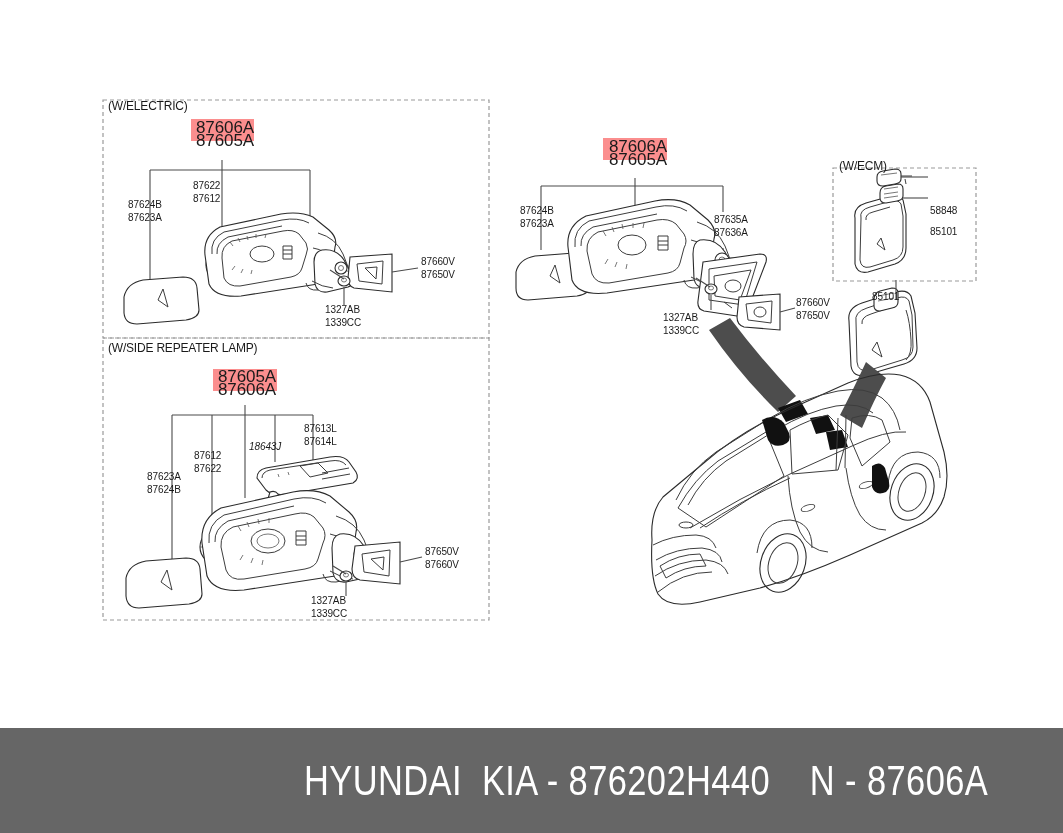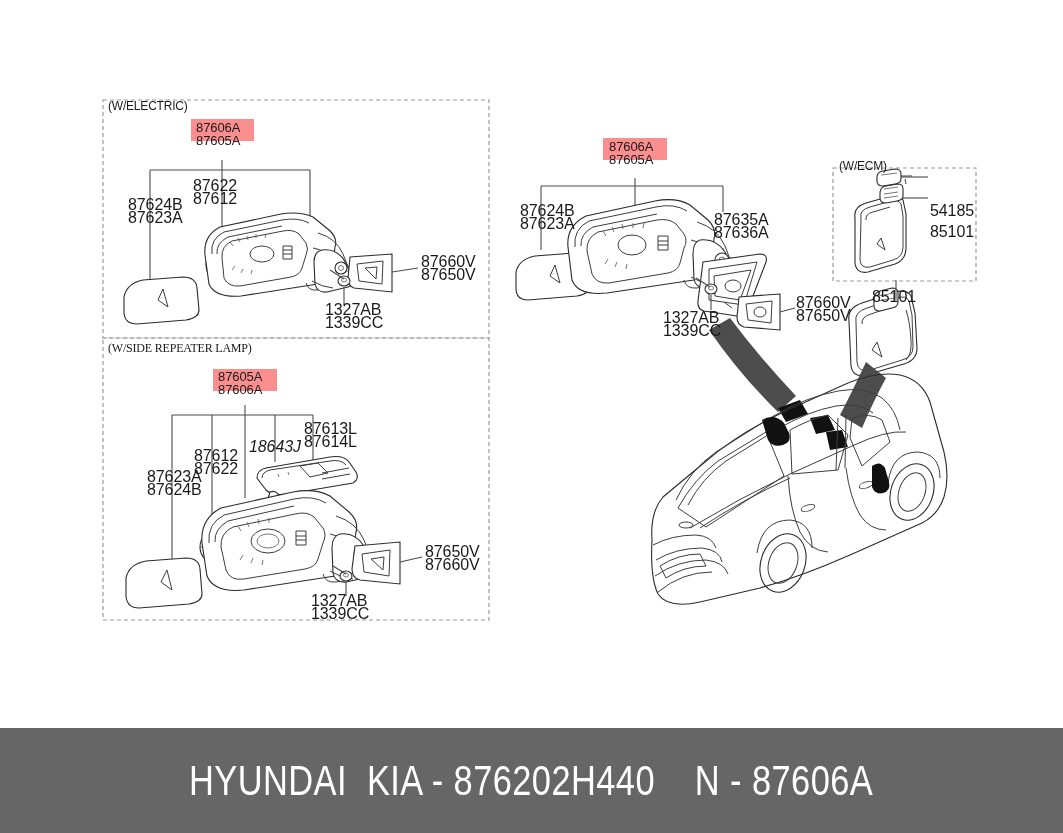--- a/index.html
+++ b/index.html
@@ -9,57 +9,57 @@
     font-family:"Liberation Sans",sans-serif;
     overflow:hidden;
     position:relative;
   }
   .canvas{position:absolute;left:0;top:0;width:1063px;height:833px;}
   .diagram-area{position:absolute;left:0;top:0;width:1063px;height:715px;background:#fff;}
   svg.art{position:absolute;left:0;top:0;width:1063px;height:715px;}
   .lbl{
     position:absolute;
     font-family:"Liberation Sans",sans-serif;
-    font-size:16px;
+    font-size:10px;
     line-height:12.6px;
     color:#1a1a1a;
     white-space:pre;
     letter-spacing:-0.1px;
   }
   .panel-title{
     position:absolute;
     font-family:"Liberation Sans",sans-serif;
     font-size:12px;
     color:#1a1a1a;
     white-space:pre;
     letter-spacing:-0.2px;
   }
   .hl{
     position:absolute;
     background:#fb8e8e;
   }
   .hl-text{
     position:absolute;
     font-family:"Liberation Sans",sans-serif;
-    font-size:13px;
+    font-size:17px;
     line-height:12.6px;
     color:#1a1a1a;
     white-space:pre;
     letter-spacing:-0.1px;
   }
   .footer{
     position:absolute;
     left:0;top:728px;
     width:1063px;height:105px;
     background:#666666;
   }
   .footer-inner{
     position:absolute;
     left:0;top:0;width:1063px;height:105px;
-    display:flex;align-items:center;justify-content:center;
+    display:flex;align-items:center;justify-content:flex-end;
   }
   .footer-text{
     font-family:"Liberation Sans Narrow","Liberation Sans",sans-serif;
     font-size:42px;
     color:#ffffff;
     letter-spacing:0.5px;
     white-space:pre;
     transform:scaleX(0.82);
     transform-origin:center;
   }
@@ -417,21 +417,21 @@
     <div class="hl-text" style="left:196px;top:122px;"><span>87606A</span><br><span>87605A</span></div>
 
     <div class="lbl" style="left:193px;top:180px;"><span>87622</span><br><span>87612</span></div>
 
     <div class="lbl" style="left:128px;top:199px;"><span>87624B</span><br><span>87623A</span></div>
 
     <div class="lbl" style="left:421px;top:256px;"><span>87660V</span><br><span>87650V</span></div>
 
     <div class="lbl" style="left:325px;top:304px;"><span>1327AB</span><br><span>1339CC</span></div>
 
-    <div class="panel-title" style="left:108px;top:341px;font-family:Liberation Serif, serif;">(W/SIDE REPEATER LAMP)</div>
+    <div class="panel-title" style="left:108px;top:341px;">(W/SIDE REPEATER LAMP)</div>
 
     <div class="hl" style="left:213px;top:369px;width:64px;height:22px;"></div>
     <div class="hl-text" style="left:218px;top:371px;"><span>87605A</span><br><span>87606A</span></div>
 
     <div class="lbl" style="left:304px;top:423px;"><span>87613L</span><br><span>87614L</span></div>
 
     <div class="lbl" style="left:249px;top:441px;font-style:italic;"><span>18643J</span></div>
 
     <div class="lbl" style="left:194px;top:450px;"><span>87612</span><br><span>87622</span></div>
 
@@ -447,21 +447,21 @@
     <div class="lbl" style="left:520px;top:205px;"><span>87624B</span><br><span>87623A</span></div>
 
     <div class="lbl" style="left:702px;top:214px;margin-left:12px;"><span>87635A</span><br><span>87636A</span></div>
 
     <div class="lbl" style="left:796px;top:297px;"><span>87660V</span><br><span>87650V</span></div>
 
     <div class="lbl" style="left:663px;top:312px;"><span>1327AB</span><br><span>1339CC</span></div>
 
     <div class="panel-title" style="left:839px;top:159px;">(W/ECM)</div>
 
-    <div class="lbl" style="left:930px;top:205px;"><span>54185</span></div>
+    <div class="lbl" style="left:930px;top:205px;"><span>58848</span></div>
 
     <div class="lbl" style="left:930px;top:226px;"><span>85101</span></div>
 
     <div class="lbl" style="left:872px;top:291px;"><span>85101</span></div>
 
   </div>
 
   <div class="footer">
     <div class="footer-inner">
       <div class="footer-text">HYUNDAI  KIA - 876202H440    N - 87606A</div>

